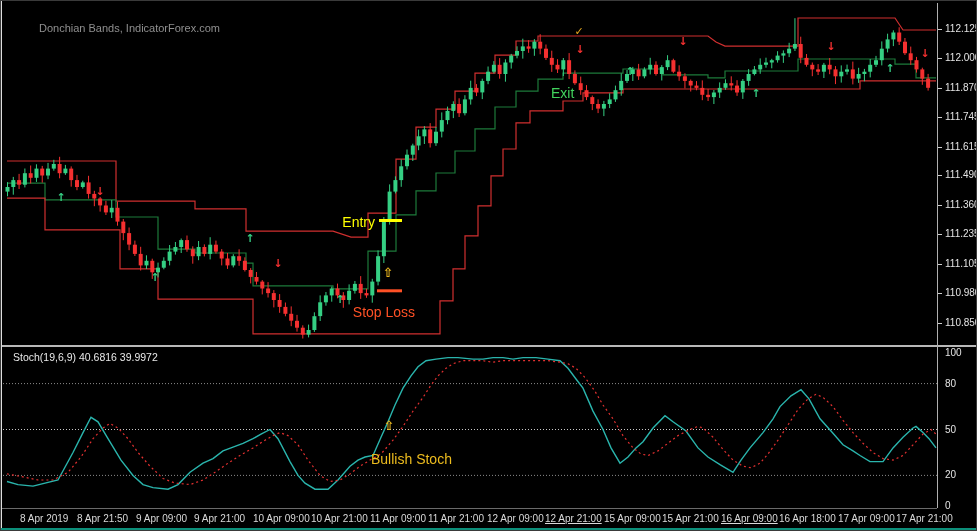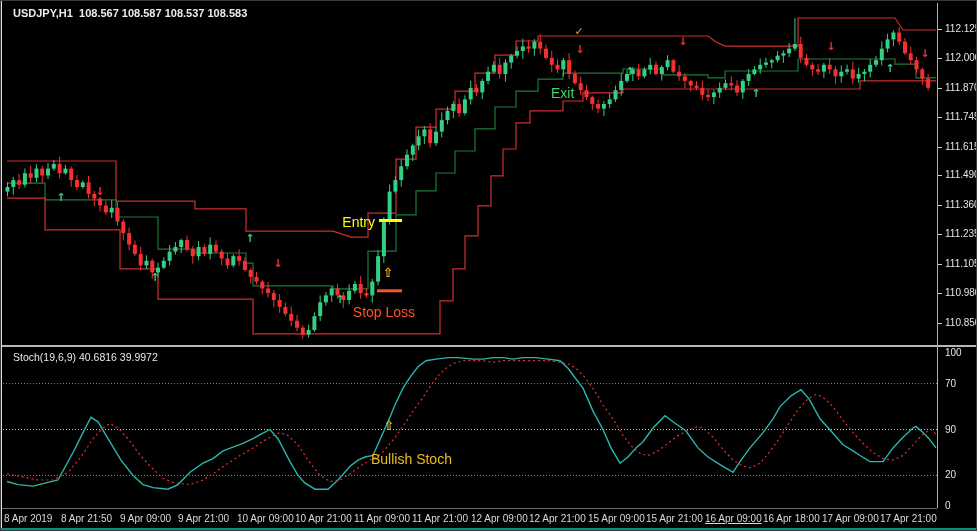--- a/index.html
+++ b/index.html
@@ -13,21 +13,21 @@
   svg{position:absolute;display:block;}
   .main-svg{left:2px;top:2px;}
   .stoch-svg{left:2px;top:346px;}
   .ohlc{position:absolute;left:12px;top:6px;font-size:11px;font-weight:bold;color:#ececec;white-space:pre;}
   .ind-label{position:absolute;left:38px;top:21px;font-size:11px;color:#8f8f8f;}
   .stoch-header{position:absolute;left:12px;top:350px;font-size:10.5px;color:#e8e8e8;}
   .divider{position:absolute;left:0;top:344px;width:977px;height:2px;background:#b8b8b8;}
   .axis-sep{position:absolute;left:936px;top:2px;width:1px;height:505px;background:#b0b0b0;}
   .taxis-sep{position:absolute;left:0;top:507px;width:936px;height:1px;background:#6a6a6a;}
   .price-axis{position:absolute;left:936px;top:0;width:41px;height:508px;}
-  .time-axis{position:absolute;left:0;top:508px;width:818px;height:21px;}
+  .time-axis{position:absolute;left:16px;top:508px;width:818px;height:21px;}
   .ax-label{position:absolute;font-size:10px;color:#e4e4e4;white-space:nowrap;}
   .ax-tick{position:absolute;left:1px;width:4px;height:1px;background:#cfcfcf;}
   .t-label{position:absolute;top:4px;font-size:10px;color:#dadada;white-space:nowrap;}
 </style>
 </head>
 <body>
 
 <div class="window">
   <svg class="main-svg" id="main-svg" width="934" height="343">
       <polyline points="4,158.0 113,158.0 113,198.1 192,198.1 192,205.9 243,205.9 243,228.1 330,228.1 348,234.1 365,234.1 365,210.1 393,210.1 393,156.1 413,156.1 413,124.1 433,124.1 433,106.1 452,106.1 452,88.1 472,88.1 472,70.1 492,70.1 492,52.1 513,52.1 513,38.0 535,38.0 535,33.0 705,33.0 713,39.0 722,43.1 795,43.1 795,15.0 892,15.0 900,27.0 933,27.0" fill="none" stroke="#d02f2f" stroke-width="1.2"></polyline>
@@ -379,21 +379,21 @@
   <svg class="stoch-svg" id="stoch-svg" width="934" height="162">
       <line x1="0" x2="934" y1="36.6" y2="36.6" stroke="#8a8a8a" stroke-width="1" stroke-dasharray="1,2"></line>
       <line x1="0" x2="934" y1="82.5" y2="82.5" stroke="#c8c8c8" stroke-width="1" stroke-dasharray="1,2"></line>
       <line x1="0" x2="934" y1="128.4" y2="128.4" stroke="#8a8a8a" stroke-width="1" stroke-dasharray="1,2"></line>
       <polyline points="4,134.5 15,137.6 30,139.1 55,133.0 70,105.5 80,85.6 88,70.3 95,74.8 105,91.7 118,113.1 130,128.4 140,137.6 150,140.6 165,142.2 175,137.6 187,125.3 200,116.2 210,111.6 220,103.9 228,100.9 240,96.3 250,91.7 258,87.1 267,82.5 275,91.7 287,114.6 295,128.4 302,136.1 312,142.2 325,142.2 335,133.0 347,119.2 355,113.1 362,110.0 370,108.5 378,90.2 385,74.8 392,58.0 400,41.2 408,28.9 415,19.8 423,13.7 433,12.1 445,10.6 455,10.6 470,12.1 480,12.1 490,10.6 500,10.6 510,12.1 520,10.6 533,10.6 545,12.1 557,13.7 565,21.3 573,32.0 580,41.2 590,64.1 600,82.5 608,100.9 617,116.2 625,110.0 633,100.9 640,94.7 650,81.0 662,68.7 670,74.8 683,84.0 695,100.9 705,110.0 717,117.7 725,122.3 730,125.3 738,113.1 747,100.9 760,85.6 770,71.8 777,59.6 788,48.8 798,42.7 806,51.9 817,71.8 828,84.0 840,97.8 850,103.9 857,108.5 867,114.6 875,114.6 880,114.6 890,100.9 900,90.2 910,81.0 913,79.4 920,85.6 926,91.7 933,100.9" fill="none" stroke="#2ab5ad" stroke-width="1.4" stroke-dasharray="none"></polyline>
       <polyline points="4,126.9 20,129.9 35,133.0 50,133.0 65,125.3 78,110.0 90,91.7 100,81.0 107,76.4 115,81.0 125,91.7 135,105.5 147,119.2 160,131.5 172,136.1 187,137.6 200,133.0 212,125.3 225,116.2 237,108.5 250,100.9 262,93.2 270,88.6 277,85.6 285,88.6 295,97.8 305,113.1 317,128.4 327,134.5 337,133.0 347,126.9 357,119.2 367,113.1 378,107.0 390,93.2 400,79.4 410,64.1 420,50.4 428,38.1 435,28.9 443,21.3 450,16.7 460,13.7 470,13.7 480,13.7 490,15.2 500,13.7 515,13.7 530,13.7 545,13.7 557,15.2 565,16.7 573,21.3 582,30.5 592,44.3 600,58.0 610,71.8 620,88.6 630,100.9 638,107.0 645,108.5 655,103.9 665,96.3 675,88.6 687,82.5 695,79.4 700,81.0 710,90.2 720,102.4 730,113.1 740,119.2 748,120.8 757,116.2 765,107.0 775,93.2 785,77.9 795,62.6 805,51.9 813,47.3 820,50.4 830,59.6 840,73.3 850,85.6 860,96.3 870,105.5 880,111.6 890,113.1 900,108.5 910,97.8 920,87.1 928,82.5 933,87.1" fill="none" stroke="#e33030" stroke-width="1.2" stroke-dasharray="2,3"></polyline>
       <text x="386" y="83.4" fill="#e8b61e" font-size="13" font-weight="bold" text-anchor="middle" font-family="&quot;DejaVu Sans&quot;, sans-serif">⇧</text>
       <text x="368" y="117.1" fill="#edbc1e" font-size="14" font-family="&quot;Liberation Sans&quot;, sans-serif">Bullish Stoch</text>
     </svg>
 
-  <div class="ohlc">USDJPY,H1  108.567 108.587 108.537 108.583</div>
+  <div class="ind-label">Donchian Bands, IndicatorForex.com</div>
   <div class="stoch-header">Stoch(19,6,9) 40.6816 39.9972</div>
 
   <div class="divider"></div>
   <div class="axis-sep"></div>
   <div class="taxis-sep"></div>
 
   <div class="price-axis" id="price-axis">
       <div class="ax-tick" style="top: 28px;"></div>
       <div class="ax-label" style="left: 8px; top: 22px;">112.125</div>
       <div class="ax-tick" style="top: 57px;"></div>
@@ -410,36 +410,36 @@
       <div class="ax-label" style="left: 8px; top: 198px;">111.360</div>
       <div class="ax-tick" style="top: 233px;"></div>
       <div class="ax-label" style="left: 8px; top: 227px;">111.235</div>
       <div class="ax-tick" style="top: 263px;"></div>
       <div class="ax-label" style="left: 8px; top: 257px;">111.105</div>
       <div class="ax-tick" style="top: 292px;"></div>
       <div class="ax-label" style="left: 8px; top: 286px;">110.980</div>
       <div class="ax-tick" style="top: 322px;"></div>
       <div class="ax-label" style="left: 8px; top: 316px;">110.850</div>
       <div class="ax-label" style="left: 8px; top: 346px;">100</div>
-      <div class="ax-label" style="left: 8px; top: 377px;">70</div>
-      <div class="ax-label" style="left: 8px; top: 423px;">90</div>
+      <div class="ax-label" style="left: 8px; top: 377px;">80</div>
+      <div class="ax-label" style="left: 8px; top: 423px;">50</div>
       <div class="ax-label" style="left: 8px; top: 468px;">20</div>
       <div class="ax-label" style="left: 8px; top: 499px;">0</div>
     </div>
   <div class="time-axis" id="time-axis">
       <div class="t-label" style="left: 3px;">8 Apr 2019</div>
       <div class="t-label" style="left: 60px;">8 Apr 21:50</div>
       <div class="t-label" style="left: 119px; text-align: center;">9 Apr 09:00</div>
       <div class="t-label" style="left: 177px;">9 Apr 21:00</div>
       <div class="t-label" style="left: 236px;">10 Apr 09:00</div>
       <div class="t-label" style="left: 294px;">10 Apr 21:00</div>
       <div class="t-label" style="left: 353px;">11 Apr 09:00</div>
       <div class="t-label" style="left: 411px;">11 Apr 21:00</div>
       <div class="t-label" style="left: 470px;">12 Apr 09:00</div>
-      <div class="t-label" style="left: 528px;">12 Apr 21:00</div>
+      <div class="t-label" style="left: 528px; text-decoration: underline;">12 Apr 21:00</div>
       <div class="t-label" style="left: 587px;">15 Apr 09:00</div>
       <div class="t-label" style="left: 645px;">15 Apr 21:00</div>
       <div class="t-label" style="left: 704px; text-decoration: underline;">16 Apr 09:00</div>
       <div class="t-label" style="left: 762px;">16 Apr 18:00</div>
       <div class="t-label" style="left: 821px;">17 Apr 09:00</div>
       <div class="t-label" style="left: 879px;">17 Apr 21:00</div>
     </div>
 
   <div class="left-edge"></div>
   <div class="bottom-edge"></div>

